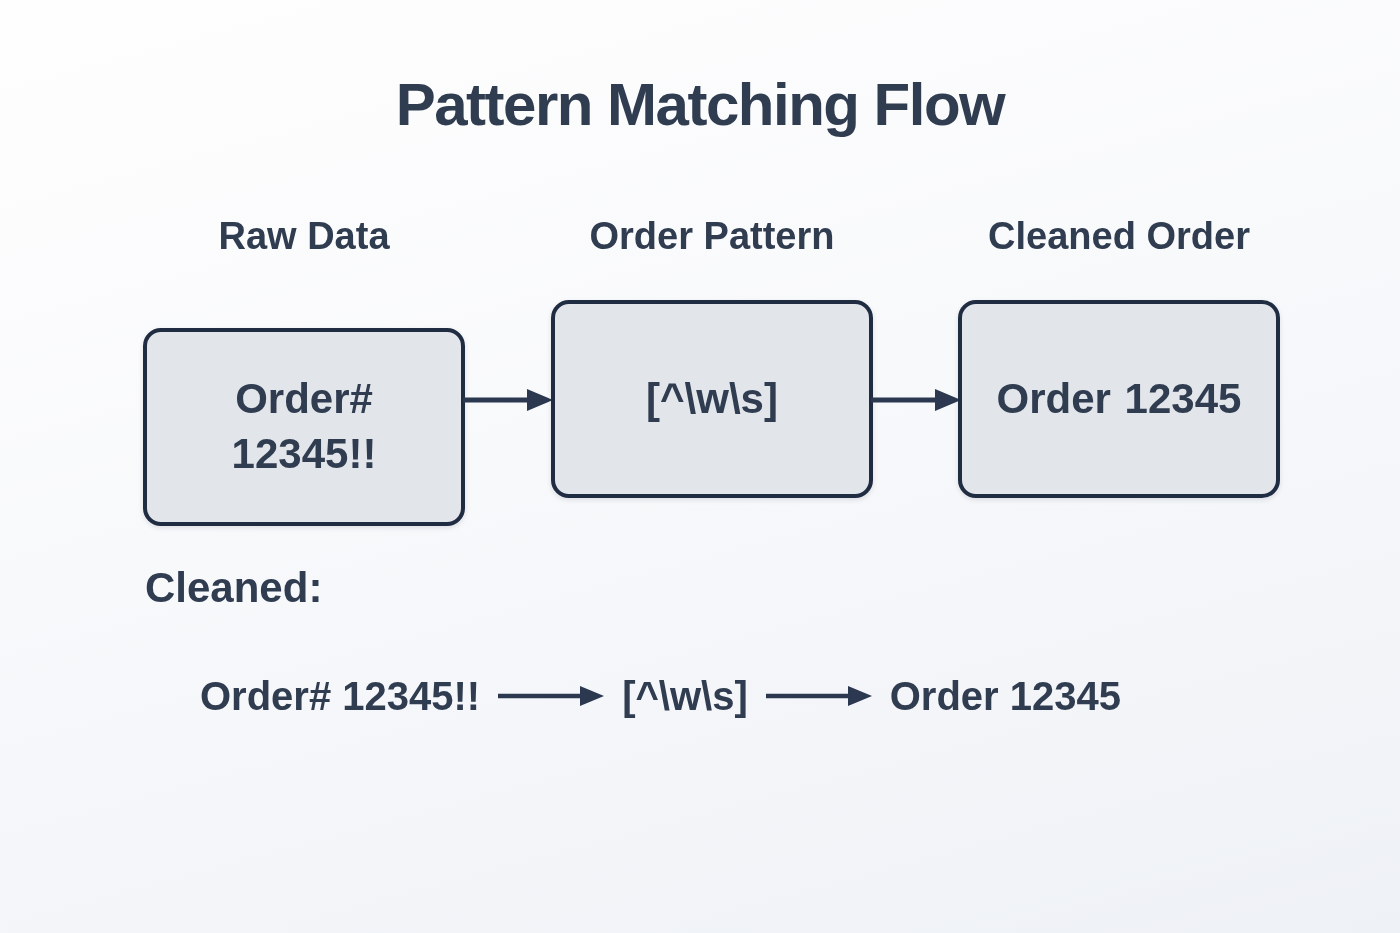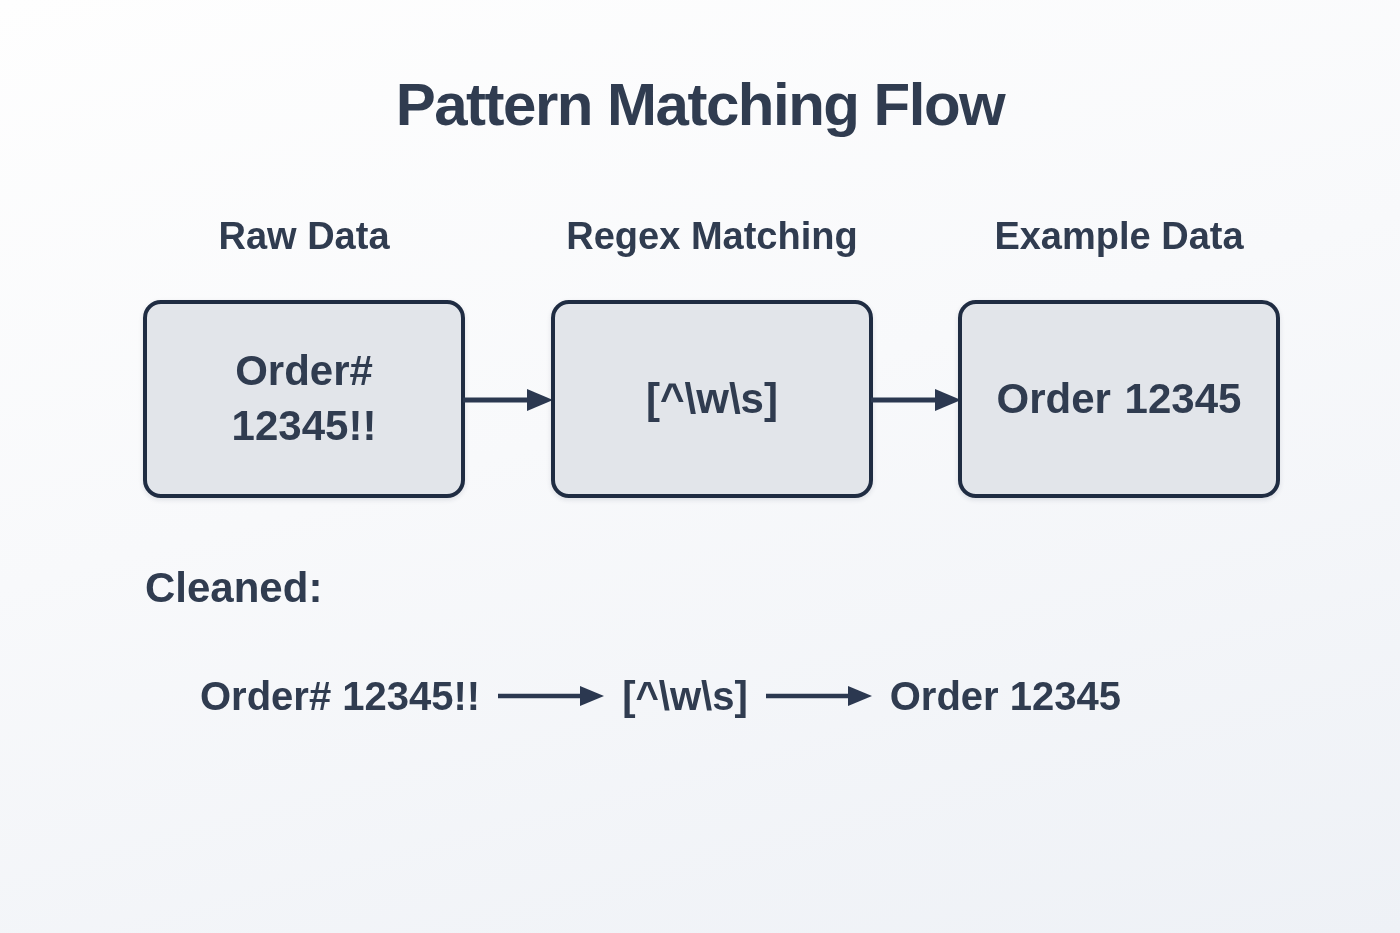--- a/index.html
+++ b/index.html
@@ -16,21 +16,21 @@
   .title {
     position: absolute; left: 0; top: 70px; width: 100%;
     text-align: center;
     font-size: 60px; font-weight: 700;
     color: var(--text); letter-spacing: -1.5px;
   }
   .stage {
     position: absolute; top: 212px; width: 322px;
     display: flex; flex-direction: column; align-items: center;
   }
-  .stage-1 { left: 143px; }
+  .stage-1 { left: 143px; gap: 28px; }
   .stage-2 { left: 551px; }
   .stage-3 { left: 958px; }
   .stage-label {
     font-size: 38px; font-weight: 700; color: var(--text);
     line-height: 48px; margin-bottom: 40px; white-space: nowrap;
   }
   .stage-box {
     box-sizing: border-box;
     width: 322px; height: 198px;
     background: var(--box-fill);
@@ -77,35 +77,35 @@
   </div>
 
   <span class="flow-arrow flow-arrow-1">
     <svg width="90" height="28" viewBox="0 0 90 28">
       <line x1="0" y1="14" x2="66" y2="14" stroke="currentColor" stroke-width="5"></line>
       <polygon points="64,3 90,14 64,25" fill="currentColor"></polygon>
     </svg>
   </span>
 
   <div class="stage stage-2">
-    <div class="stage-label">Regex Matching</div>
+    <div class="stage-label">Order Pattern</div>
     <div class="stage-box">
       <div class="stage-content">[^\w\s]</div>
     </div>
   </div>
 
   <span class="flow-arrow flow-arrow-2">
     <svg width="90" height="28" viewBox="0 0 90 28">
       <line x1="0" y1="14" x2="66" y2="14" stroke="currentColor" stroke-width="5"></line>
       <polygon points="64,3 90,14 64,25" fill="currentColor"></polygon>
     </svg>
   </span>
 
   <div class="stage stage-3">
-    <div class="stage-label">Example Data</div>
+    <div class="stage-label">Cleaned Order</div>
     <div class="stage-box">
       <div class="stage-content">Order 12345</div>
     </div>
   </div>
 
   <div class="example-heading">Cleaned:</div>
 
   <div class="example-row">
     <span class="example-text">Order# 12345!!</span>
     <span class="example-arrow">

